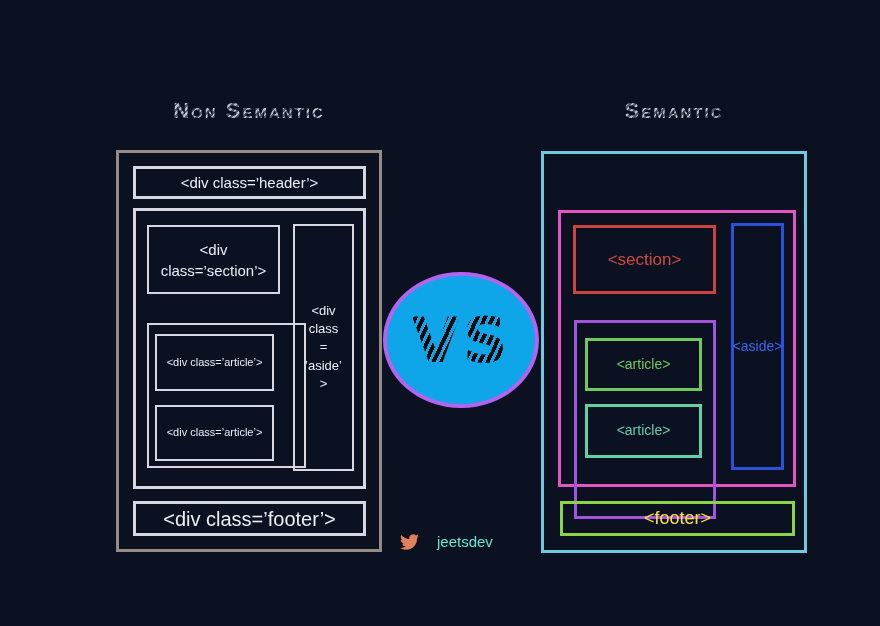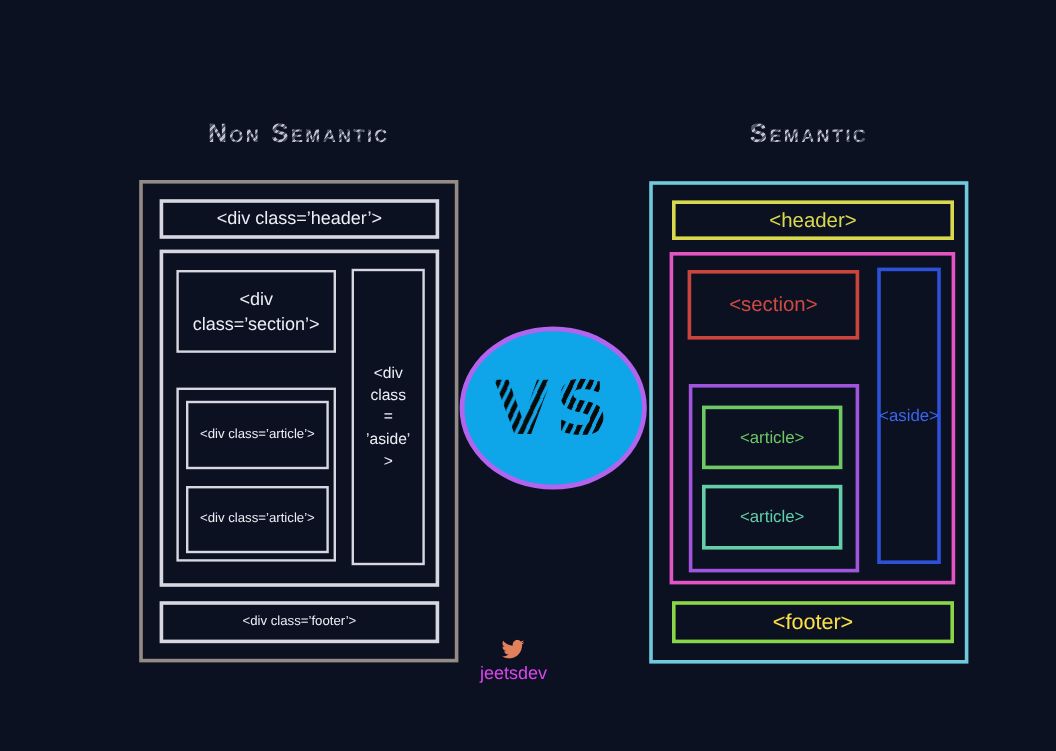--- a/index.html
+++ b/index.html
@@ -55,55 +55,55 @@
     justify-content: center;
     text-align: center;
     line-height: 1.4;
   }
 
   
   .panel-left  { left: 116px; top: 150px; width: 266px; height: 402px; border: 3px solid #948b84; }
   .panel-left .box { border: 2px solid #d6d7e1; color: #eceef5; }
   .lheader   { left: 14px;  top: 13px;  width: 233px; height: 33px;  border-width: 3px !important; font-size: 15px; }
   .lmain     { left: 14px;  top: 55px;  width: 233px; height: 281px; border-width: 3px !important; text-decoration: underline; }
-  .lfooter   { left: 14px;  top: 348px; width: 233px; height: 35px;  border-width: 3px !important; font-size: 11px; }
+  .lfooter   { left: 14px;  top: 348px; width: 233px; height: 35px;  border-width: 3px !important; font-size: 20px; }
   .lsection  { left: 11px;  top: 14px;  width: 133px; height: 69px;  font-size: 15px; }
-  .larticles { left: 11px;  top: 112px; width: 133px; height: 145px; }
+  .larticles { left: 11px;  top: 112px; width: 159px; height: 145px; }
   .larticle1 { left: 6px;   top: 9px;   width: 119px; height: 57px;  font-size: 11px; }
   .larticle2 { left: 6px;   top: 80px;  width: 119px; height: 56px;  font-size: 11px; }
   .laside    { left: 157px; top: 13px;  width: 61px;  height: 247px; font-size: 13px; }
 
   
   .panel-right { left: 541px; top: 151px; width: 266px; height: 402px; border: 3px solid #6fcadd; }
   .panel-right .box { border-style: solid; border-width: 3px; }
   .rheader   { left: 16px;  top: 13px;  width: 235px; height: 33px;  border-color: #d9d94e; color: #d9d94e; font-size: 17px; }
   .rmain     { left: 14px;  top: 56px;  width: 238px; height: 277px; border-color: #e455c4; }
   .rfooter   { left: 16px;  top: 347px; width: 235px; height: 35px;  border-color: #8bd648; color: #fde047; font-size: 18px; }
-  .rsection  { left: 12px;  top: 12px;  width: 143px; height: 58px;  border-color: #c9453e; color: #cf4a42; font-size: 17px; }
-  .rarticles { left: 13px;  top: 107px; width: 142px; height: 157px; border-color: #a155dd; }
+  .rsection  { left: 12px;  top: 12px;  width: 143px; height: 69px;  border-color: #c9453e; color: #cf4a42; font-size: 17px; }
+  .rarticles { left: 13px;  top: 107px; width: 142px; height: 199px; border-color: #a155dd; }
   .rarticle1 { left: 8px;   top: 15px;  width: 117px; height: 53px;  border-color: #6fc963; color: #6fc963; font-size: 14px; }
   .rarticle2 { left: 8px;   top: 81px;  width: 117px; height: 54px;  border-color: #63cfa9; color: #63cfa9; font-size: 14px; }
   .raside    { left: 170px; top: 10px;  width: 53px;  height: 247px; border-color: #2c50d8; color: #3b66f0; font-size: 14px; }
 
   
   .vs-badge {
     position: absolute;
     left: 383px; top: 272px; width: 156px; height: 136px;
     background: #0ea5e9;
     border: 4px solid #b264ef;
     border-radius: 50%;
     display: flex; align-items: center; justify-content: center;
   }
 
   
   .credit {
     position: absolute;
     left: 400px; top: 533px;
-    display: flex; align-items: center; gap: 4px;
-    color: #d946ef; font-size: 15px; flex-direction: column;
+    display: flex; align-items: center; gap: 18px;
+    color: #5eead4; font-size: 15px;
   }
   .credit svg { display: block; }
 </style>
 </head>
 <body>
 
 <div class="canvas">
 
   <div class="title title-right striped-gray">Semantic</div>
   <div class="title title-left striped-gray">Non Semantic</div>
@@ -136,23 +136,20 @@
     <div class="box lfooter">
       <span>&lt;div class=’footer’&gt;</span>
     </div>
   </div>
 
   <div class="vs-badge">
     <span class="striped-black">VS</span>
   </div>
 
   <div class="box panel-right" style="border-color:#6fcadd;">
-    <div class="box rheader">
-      <span>&lt;header&gt;</span>
-    </div>
     <div class="box rmain">
       <div class="box rsection">
         <span>&lt;section&gt;</span>
       </div>
       <div class="box rarticles">
         <div class="box rarticle1">
           <span>&lt;article&gt;</span>
         </div>
         <div class="box rarticle2">
           <span>&lt;article&gt;</span>

